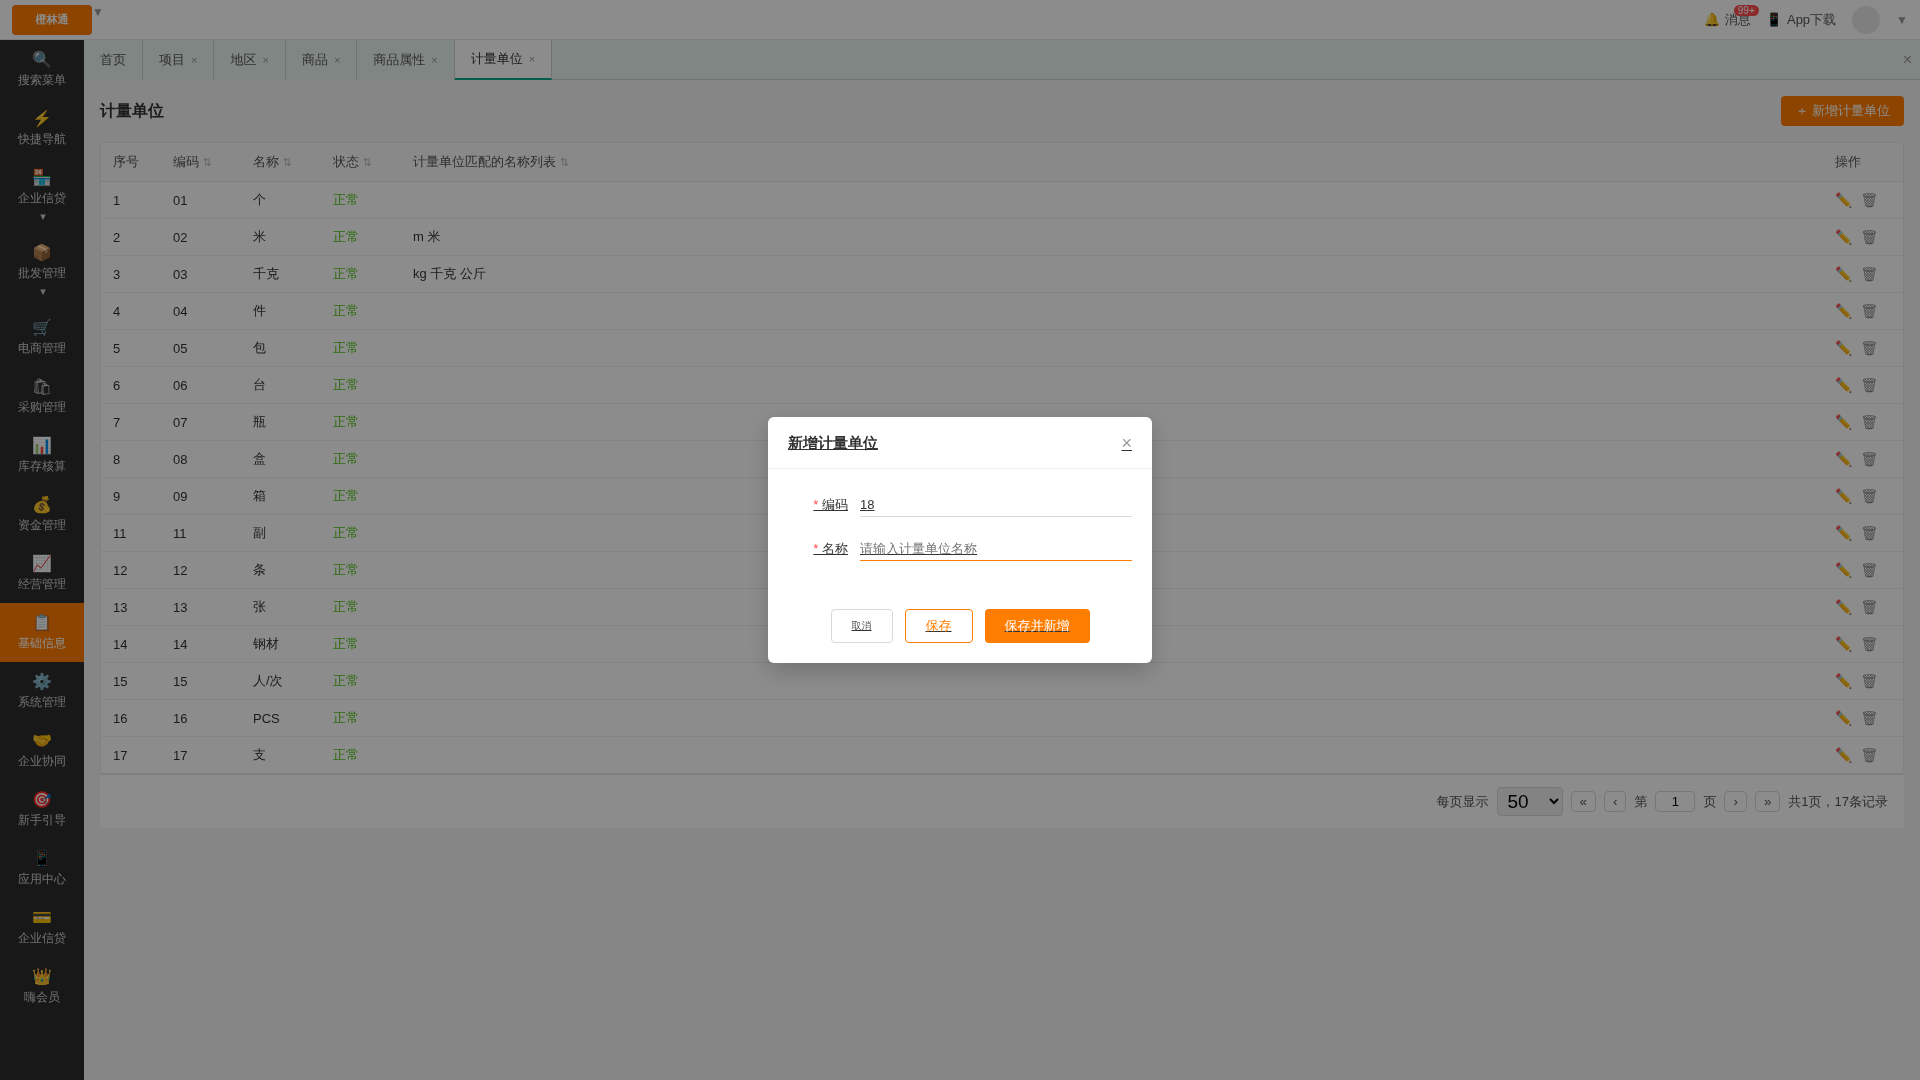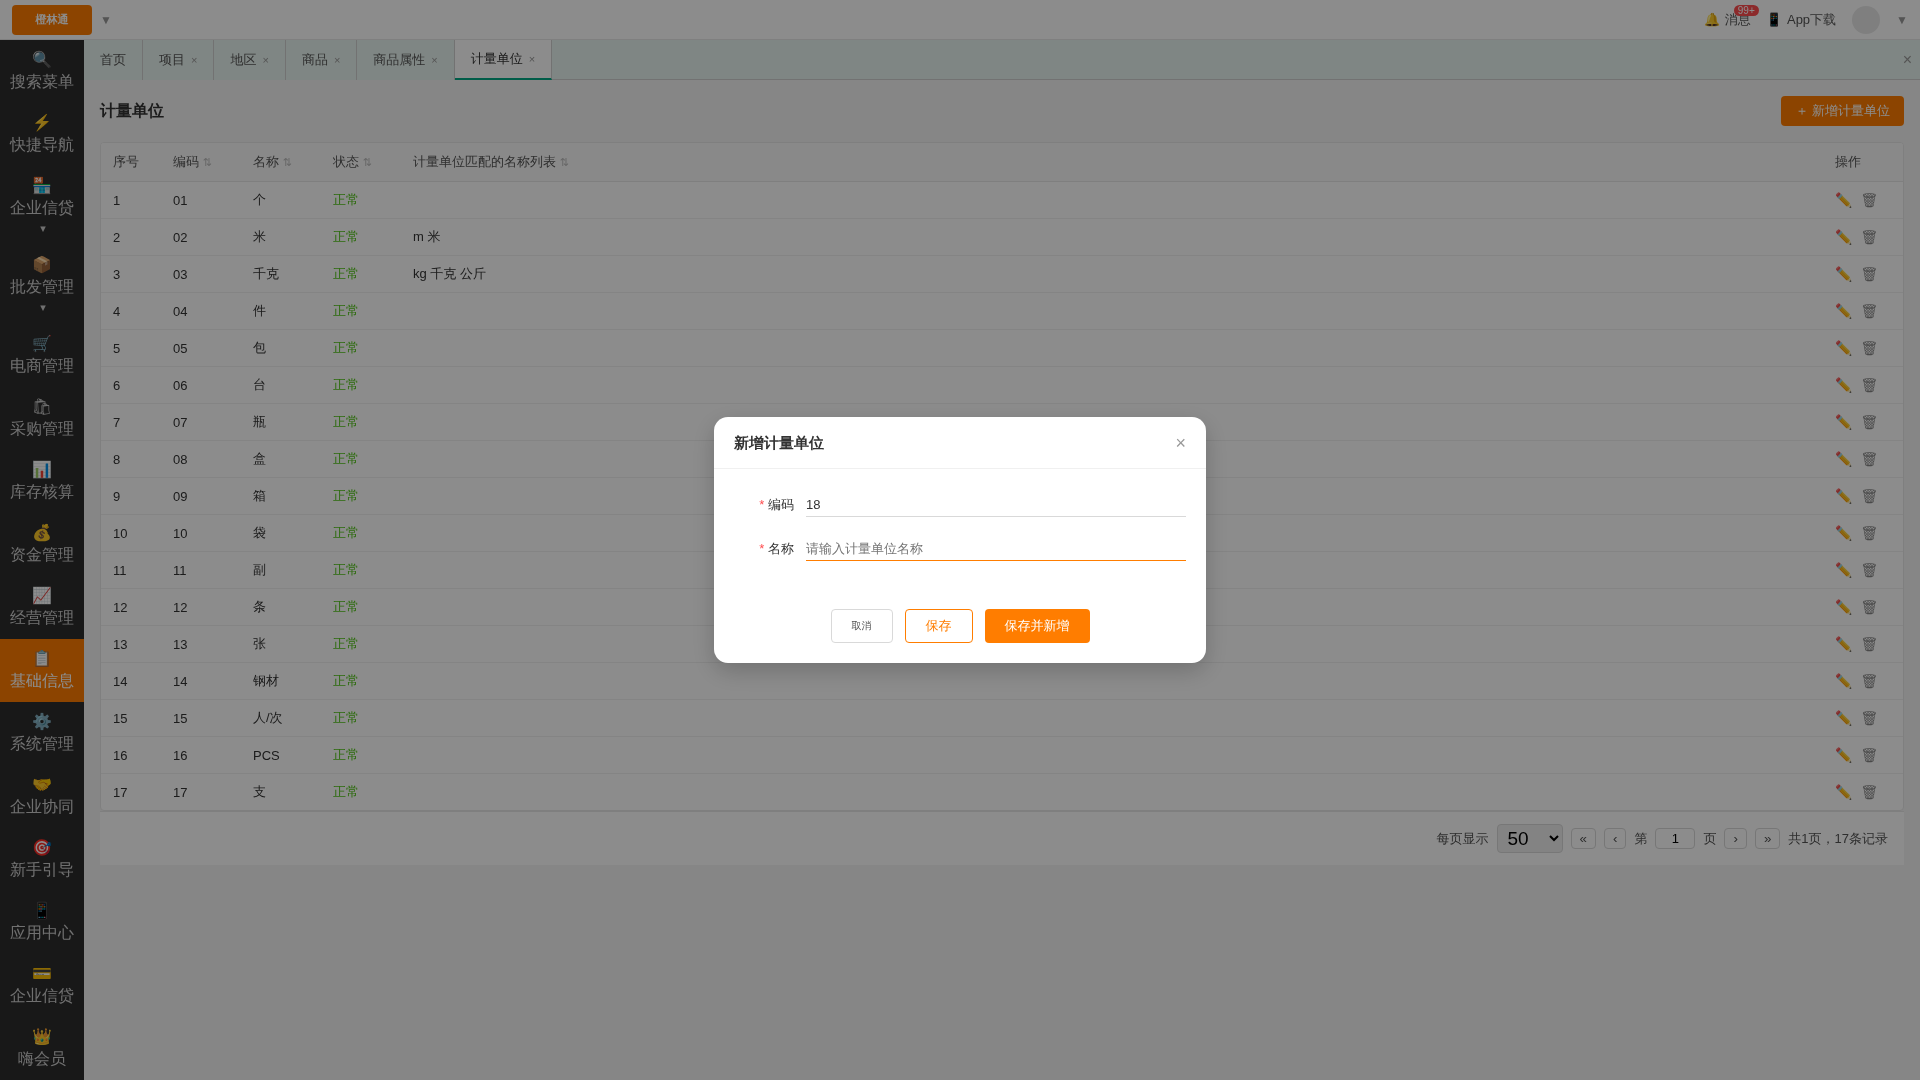--- a/index.html
+++ b/index.html
@@ -9,21 +9,21 @@
     .top-bar {
       height: 40px;
       background: #fff;
       border-bottom: 1px solid #e8e8e8;
       display: flex;
       align-items: center;
       padding: 0 12px;
       justify-content: space-between;
       flex-shrink: 0;
     }
-    .top-bar-left { display: flex; align-items: center; gap: 8px; }
+    .top-bar-left { display: flex; align-items: flex-start; }
     .logo { width: 80px; height: 30px; background: #ff7d00; border-radius: 4px; display: flex; align-items: center; justify-content: center; color: #fff; font-size: 12px; font-weight: bold; }
     .top-bar-right { display: flex; align-items: center; gap: 16px; }
     .notification-btn { position: relative; background: none; border: none; cursor: pointer; color: #555; font-size: 13px; display: flex; align-items: center; gap: 4px; }
     .badge { background: #ff4d4f; color: #fff; border-radius: 8px; padding: 0 4px; font-size: 10px; position: absolute; top: -6px; right: -8px; }
     .app-download { background: none; border: none; cursor: pointer; color: #555; font-size: 13px; display: flex; align-items: center; gap: 4px; }
     .avatar { width: 28px; height: 28px; background: #e8e8e8; border-radius: 50%; }
 
     
     .main-layout { display: flex; flex: 1; overflow: hidden; }
 
@@ -42,21 +42,21 @@
       cursor: pointer;
       font-size: 12px;
       color: #ccc;
       display: flex;
       flex-direction: column;
       align-items: center;
       gap: 3px;
     }
     .sidebar-item.active { background: #ff7d00; color: #fff; }
     .sidebar-item-icon { font-size: 16px; }
-    .sidebar-nav-label { font-size: 16px; }
+    .sidebar-nav-label { font-size: 12px; }
 
     
     .content-area { flex: 1; display: flex; flex-direction: column; overflow: hidden; }
 
     
     .tab-bar {
       height: 40px;
       background: #e8f4f0;
       display: flex;
       align-items: center;
@@ -111,24 +111,25 @@
       position: fixed;
       top: 0; left: 0; right: 0; bottom: 0;
       background: rgba(0,0,0,0.45);
       display: flex;
       align-items: center;
       justify-content: center;
       z-index: 1000;
     }
     .modal {
       background: #fff;
-      border-radius: 14px;
-      width: 492px;
+      border-radius: 6px;
+      width: 384px;
       padding: 0;
       box-shadow: 0 8px 24px rgba(0,0,0,0.2);
+      text-decoration: underline;
     }
     .modal-header {
       padding: 16px 20px 14px;
       border-bottom: 1px solid #f0f0f0;
       display: flex;
       align-items: center;
       justify-content: space-between;
     }
     .modal-title { font-size: 15px; font-weight: 600; color: #333; }
     .modal-close { cursor: pointer; color: #999; font-size: 18px; background: none; border: none; }
@@ -418,33 +419,20 @@
       <td><span class="status-normal">正常</span></td>
       <td></td>
       <td>
         <div class="action-icons">
           <span class="action-icon">✏️</span>
           <span class="action-icon">🗑</span>
         </div>
       </td>
     </tr>
               <tr>
-      <td>10</td>
-      <td>10</td>
-      <td>袋</td>
-      <td><span class="status-normal">正常</span></td>
-      <td></td>
-      <td>
-        <div class="action-icons">
-          <span class="action-icon">✏️</span>
-          <span class="action-icon">🗑</span>
-        </div>
-      </td>
-    </tr>
-              <tr>
       <td>11</td>
       <td>11</td>
       <td>副</td>
       <td><span class="status-normal">正常</span></td>
       <td></td>
       <td>
         <div class="action-icons">
           <span class="action-icon">✏️</span>
           <span class="action-icon">🗑</span>
         </div>

